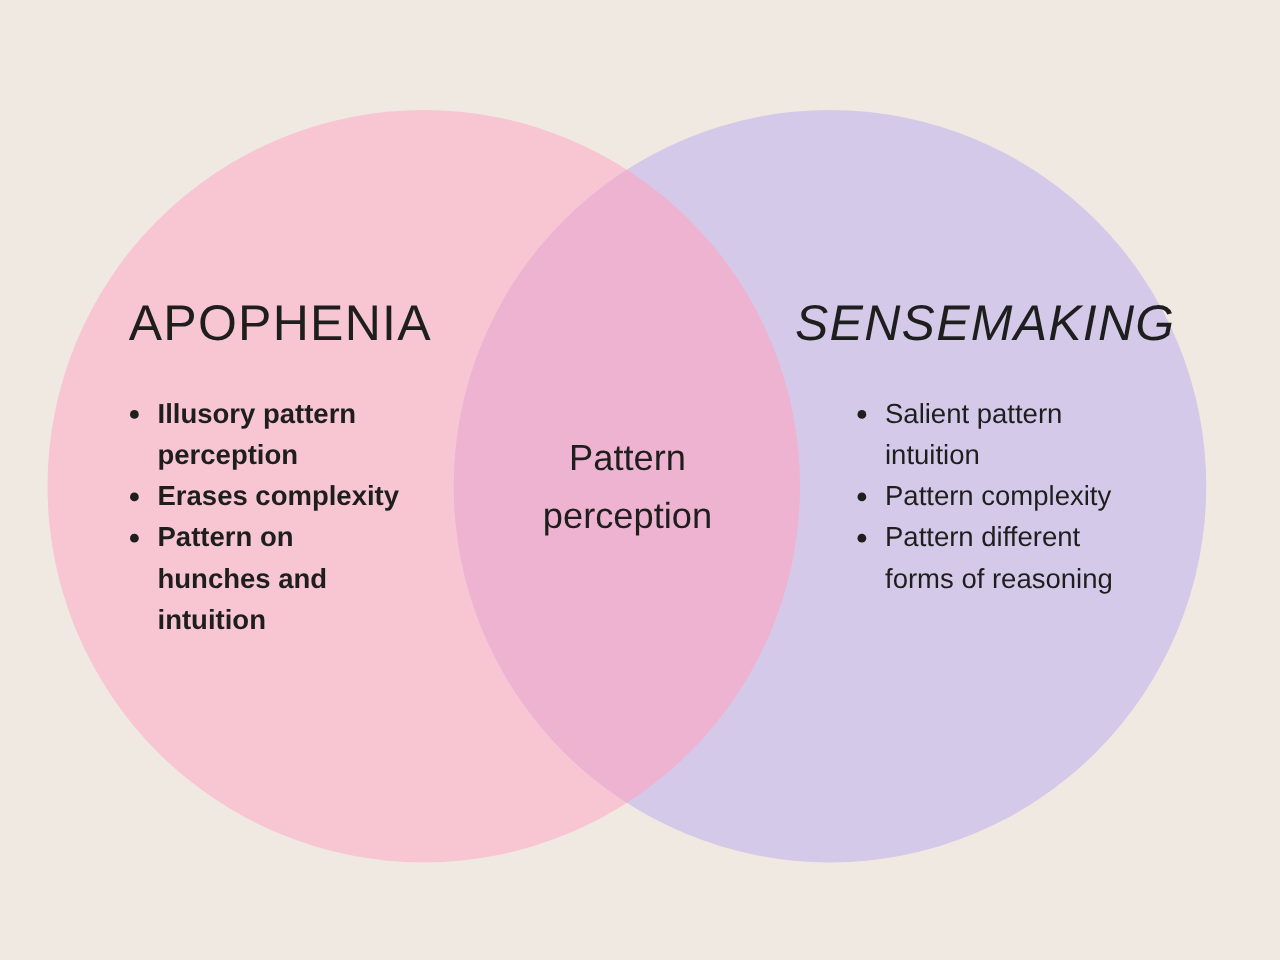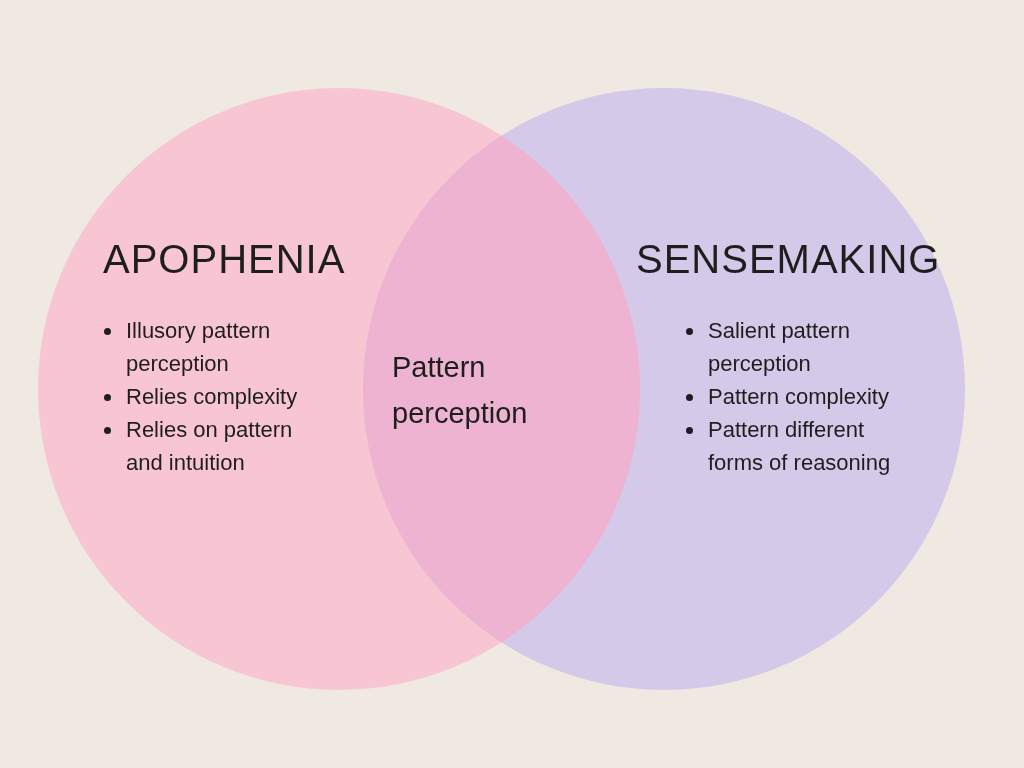--- a/index.html
+++ b/index.html
@@ -23,38 +23,38 @@
   }
   .circle-title {
     position: absolute;
     font-size: 40px;
     font-weight: 400;
     letter-spacing: 1px;
     line-height: 1;
     white-space: nowrap;
   }
   .title-left  { left: 103px; top: 239px; }
-  .title-right { left: 636px; top: 239px; }
+  .title-right { left: 636px; top: 239px; font-style: italic; }
   .bullet-list {
     position: absolute;
     margin: 0;
     padding: 0 0 0 24px;
     list-style: disc outside;
     font-size: 22px;
     line-height: 33px;
   }
-  .list-left  { left: 100px; top: 314px; width: 206px; }
+  .list-left  { left: 100px; top: 314px; width: 206px; font-weight: bold; }
   .list-right { left: 682px; top: 314px; width: 188px; }
   .bullet-list li { margin: 0; padding-left: 2px; }
   .overlap-label {
     position: absolute;
     left: 392px;
     top: 344px;
     width: 220px;
-    text-align: left;
+    text-align: center;
     font-size: 29px;
     line-height: 46px;
   }
 </style>
 </head>
 <body style="background: rgb(240, 233, 226);">
 
 <div class="canvas" style="background: #fde047;">
 
   <svg class="venn-svg" viewBox="0 0 1024 768" aria-hidden="true">
@@ -70,25 +70,25 @@
       <circle cx="664" cy="389" r="301" fill="#eeb3d1"></circle>
     </g>
   </svg>
 
   <div class="circle-title title-left" style="color: rgb(30, 30, 30);">APOPHENIA</div>
 
   <div class="circle-title title-right" style="color: rgb(30, 30, 30);">SENSEMAKING</div>
 
   <ul class="bullet-list list-left" style="color: rgb(30, 30, 30);">
     <li>Illusory pattern perception</li>
-    <li>Relies complexity</li>
-    <li>Relies on pattern and intuition</li>
+    <li>Erases complexity</li>
+    <li>Pattern on hunches and intuition</li>
   </ul>
 
   <ul class="bullet-list list-right" style="color: rgb(30, 30, 30);">
-    <li>Salient pattern perception</li>
+    <li>Salient pattern intuition</li>
     <li>Pattern complexity</li>
     <li>Pattern different forms of reasoning</li>
   </ul>
 
   <div class="overlap-label" style="color: rgb(30, 30, 30);">Pattern perception</div>
 
 </div>
 
 </body></html>

